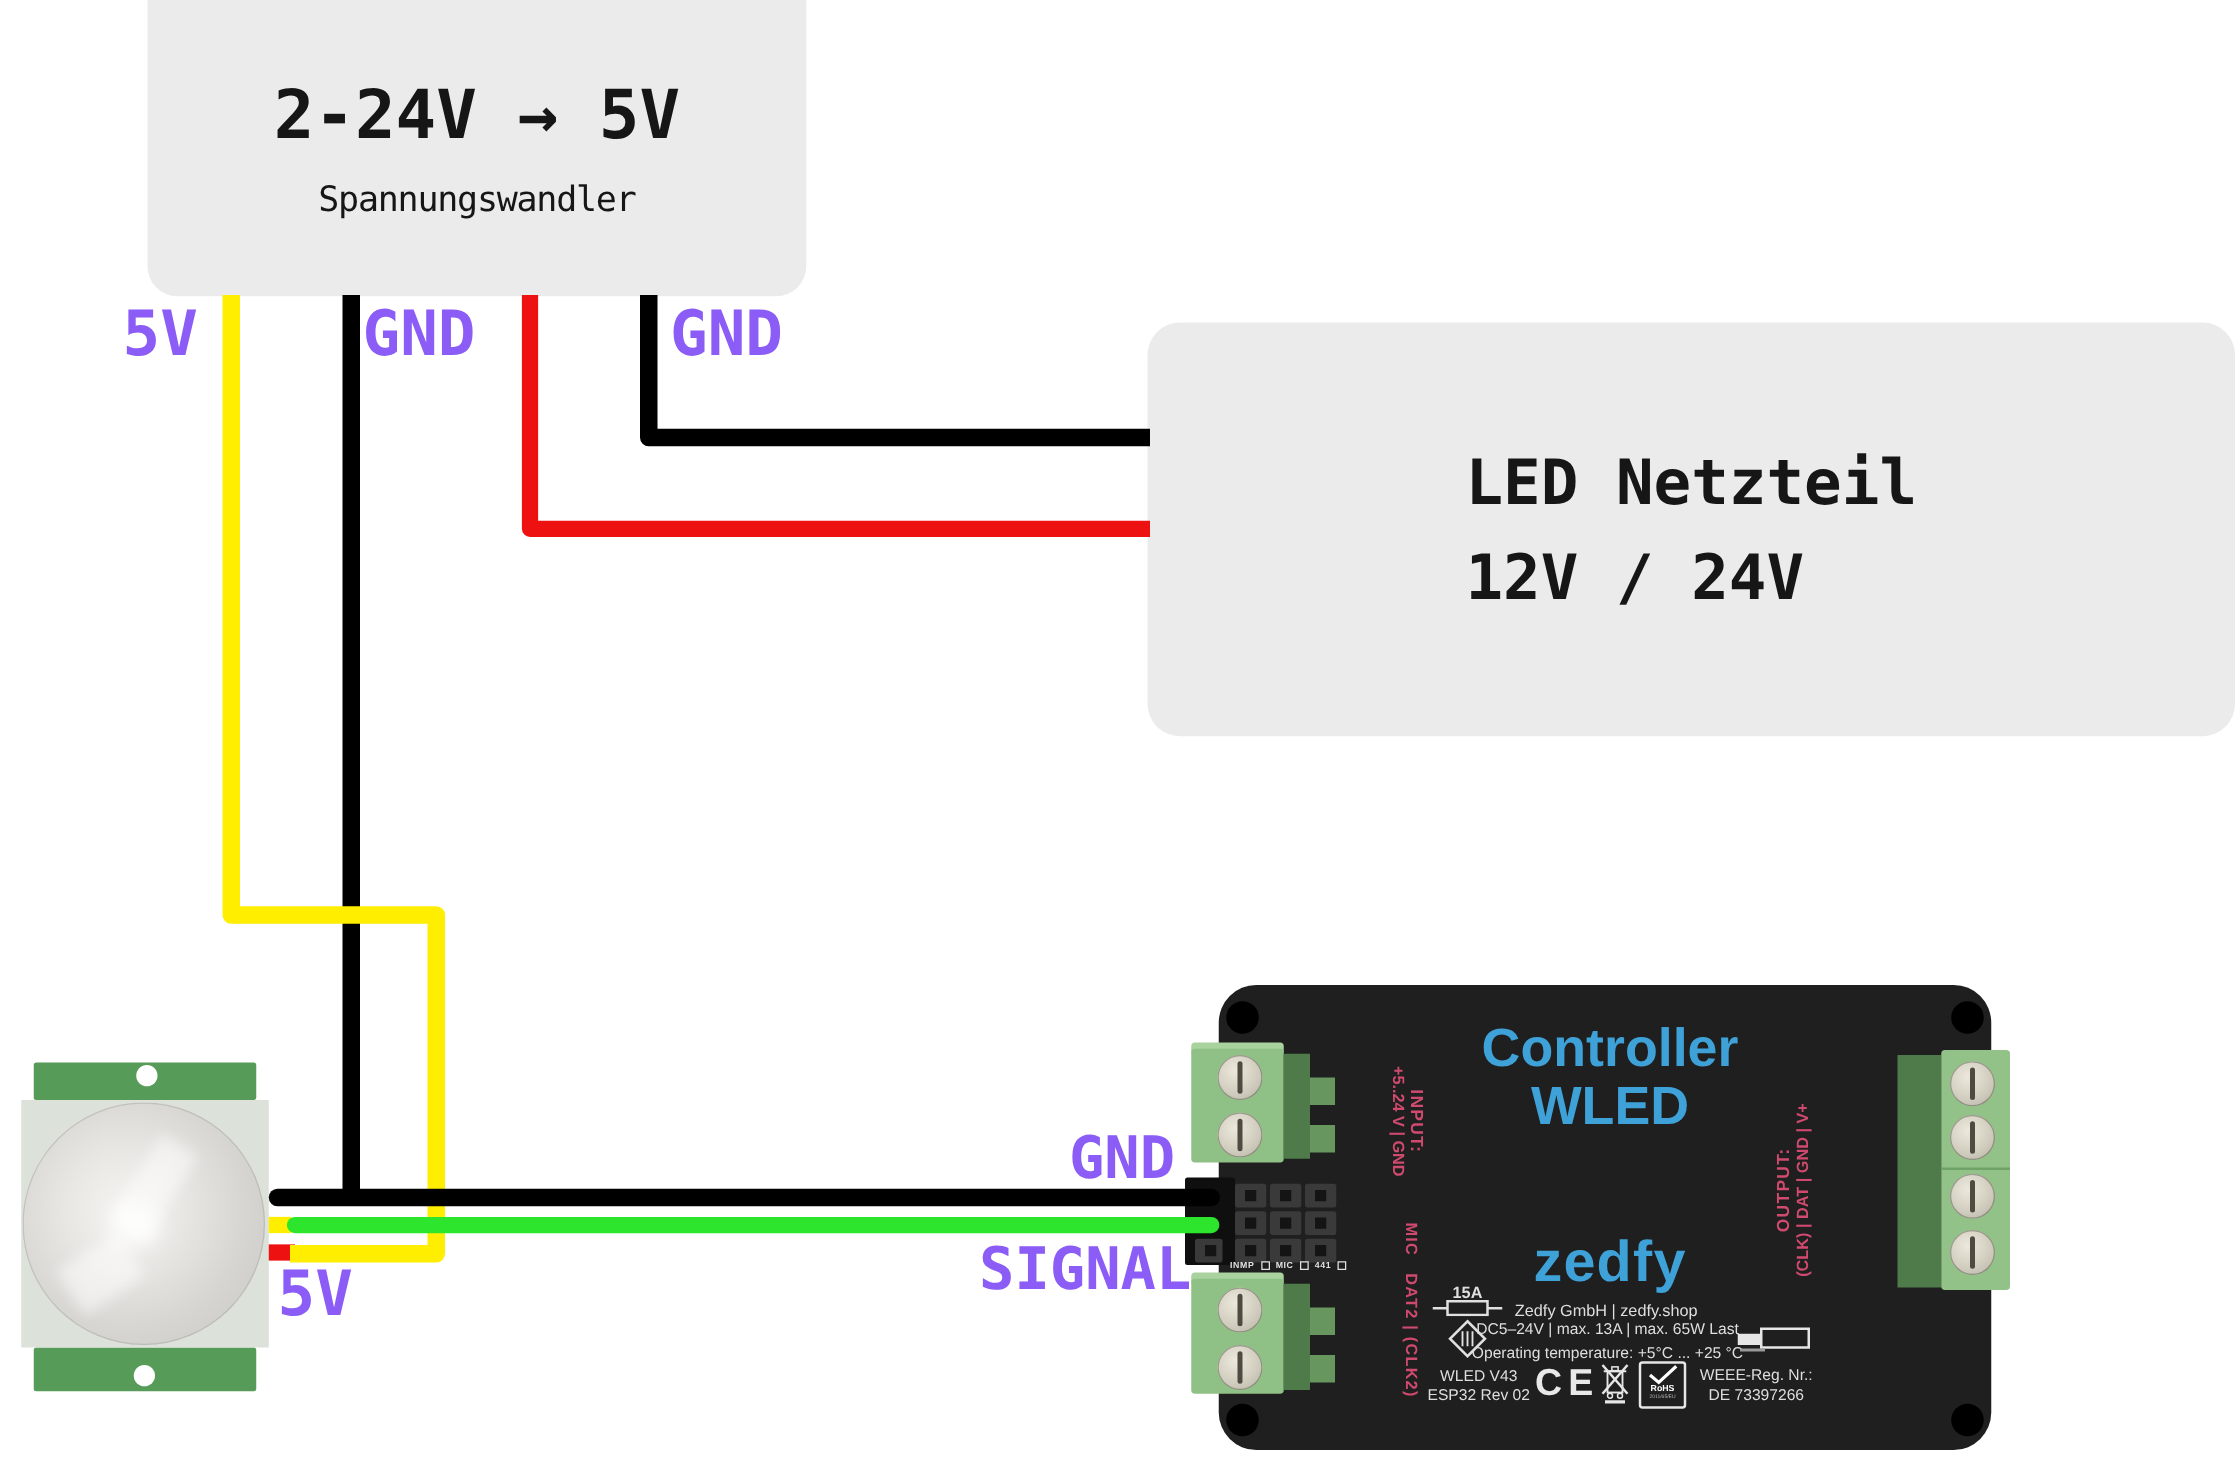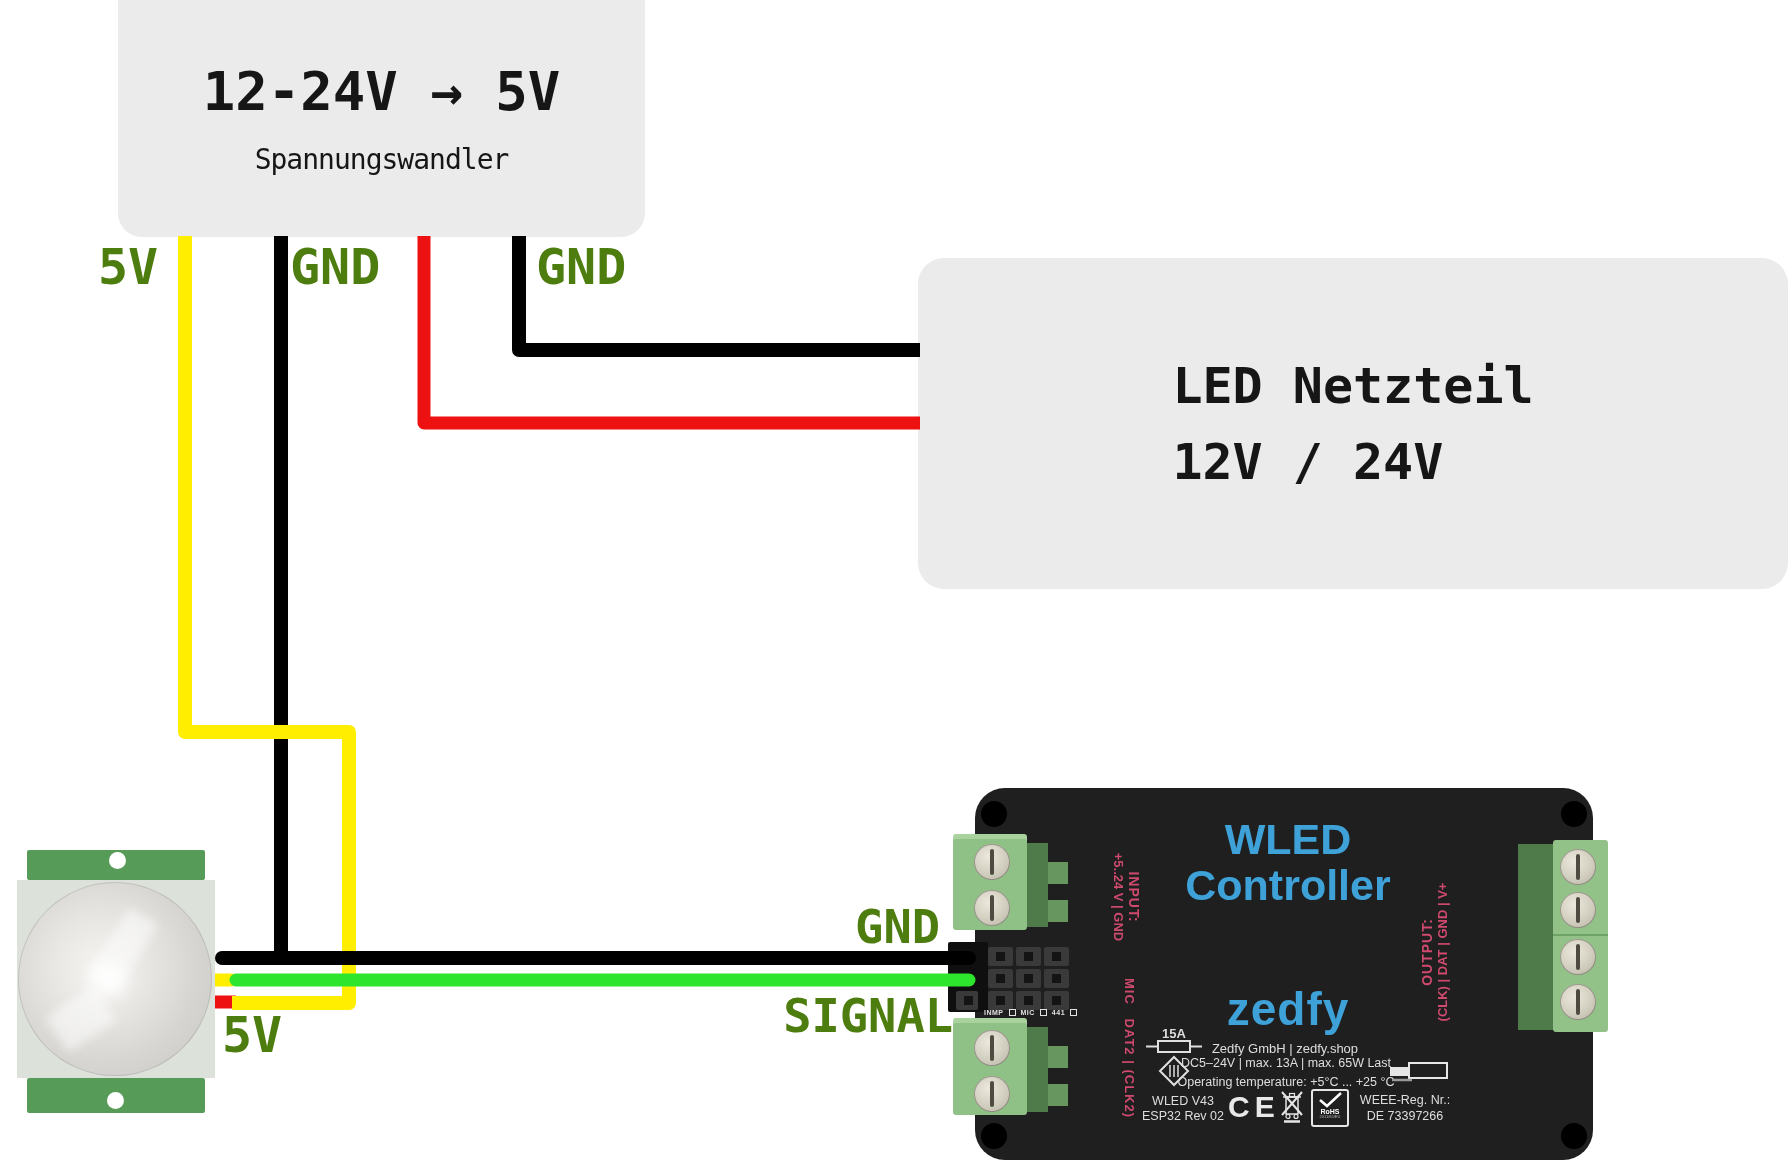--- a/index.html
+++ b/index.html
@@ -4,21 +4,21 @@
 <style>
   html,body{margin:0;padding:0;background:#fff;}
   #canvas{position:relative;width:1791px;height:1171px;background:#fff;overflow:hidden;
           font-family:"DejaVu Sans Mono",monospace;}
   .abs{position:absolute;}
   .graybox{background:var(--box_gray);border-radius:26px;display:flex;flex-direction:column;
            align-items:center;justify-content:center;color:#161616;}
   .mono-title{font-weight:700;font-size:54px;letter-spacing:0;}
   .mono-sub{font-weight:400;font-size:28px;letter-spacing:-1px;}
   .psu-line{font-weight:700;font-size:50px;line-height:1.0;}
-  .wire-label{font-weight:700;color:#4d7c0f;line-height:1;}
+  .wire-label{font-weight:700;color:#8b5cf6;line-height:1;}
   svg.wires{position:absolute;left:0;top:0;pointer-events:none;}
   .w-yellow{stroke:var(--wire_yellow);}
   .w-red{stroke:var(--wire_red);}
   .w-green{stroke:var(--wire_green);}
   .w-black{stroke:var(--wire_black);}
   
   .ctl-body{background:var(--controller_black);border-radius:30px;}
   .hole{background:#000;border-radius:50%;width:26px;height:26px;}
   .blue{color:var(--accent_blue);}
   .pink{color:var(--accent_pink);}
@@ -56,21 +56,21 @@
   .rohs-t{font-family:"Liberation Sans",sans-serif;font-size:7px;font-weight:700;color:#fff;line-height:1;}
   .rohs-s{font-family:"Liberation Sans",sans-serif;font-size:4px;color:#bbb;line-height:1.2;}
   .ce{font-family:"Liberation Sans",sans-serif;font-weight:600;font-size:30px;color:#e8e8e8;letter-spacing:5px;}
 </style>
 </head>
 <body>
 
 <div id="canvas">
 
   <div class="abs graybox" style="left:118px;top:-30px;width:527px;height:267px;padding-top:28px;box-sizing:border-box;gap:20px;border-radius:24px;">
-    <div class="mono-title">12-24V → 5V</div>
+    <div class="mono-title">2-24V → 5V</div>
     <div class="mono-sub">Spannungswandler</div>
   </div>
 
   <div class="abs graybox" style="left:918px;top:258px;width:870px;height:331px;">
     <div style="display:flex;flex-direction:column;gap:26px;align-items:flex-start;">
       <div class="psu-line">LED Netzteil</div>
       <div class="psu-line">12V / 24V</div>
     </div>
   </div>
 
@@ -78,22 +78,22 @@
   <div class="abs wire-label" style="left:290px;top:242px;font-size:50px;">GND</div>
   <div class="abs wire-label" style="left:536px;top:242px;font-size:50px;">GND</div>
 
   <div class="abs ctl-body" style="left:975px;top:788px;width:618px;height:372px;"></div>
   <div class="abs hole" style="left:981px;top:801px;"></div>
   <div class="abs hole" style="left:1561px;top:801px;"></div>
   <div class="abs hole" style="left:981px;top:1123px;"></div>
   <div class="abs hole" style="left:1561px;top:1123px;"></div>
 
   <div class="abs ctl-title blue" style="left:1138px;top:816px;width:300px;font-size:43px;">
+    <div>Controller</div>
     <div>WLED</div>
-    <div>Controller</div>
   </div>
   <div class="abs brand blue" style="left:1138px;top:982px;width:300px;font-size:46px;">zedfy</div>
 
   <div class="abs rot pink" style="left:1052px;top:879px;width:150px;height:36px;transform:rotate(90deg);">
     <div style="font-size:14px;letter-spacing:1px;">INPUT:</div>
     <div style="font-size:13px;">+5..24 V | GND</div>
   </div>
   <div class="abs rot pink" style="left:1045px;top:1039px;width:170px;height:18px;transform:rotate(90deg);">
     <div style="font-size:13px;letter-spacing:1px;white-space:pre;">MIC   DAT2 | (CLK2)</div>
   </div>

